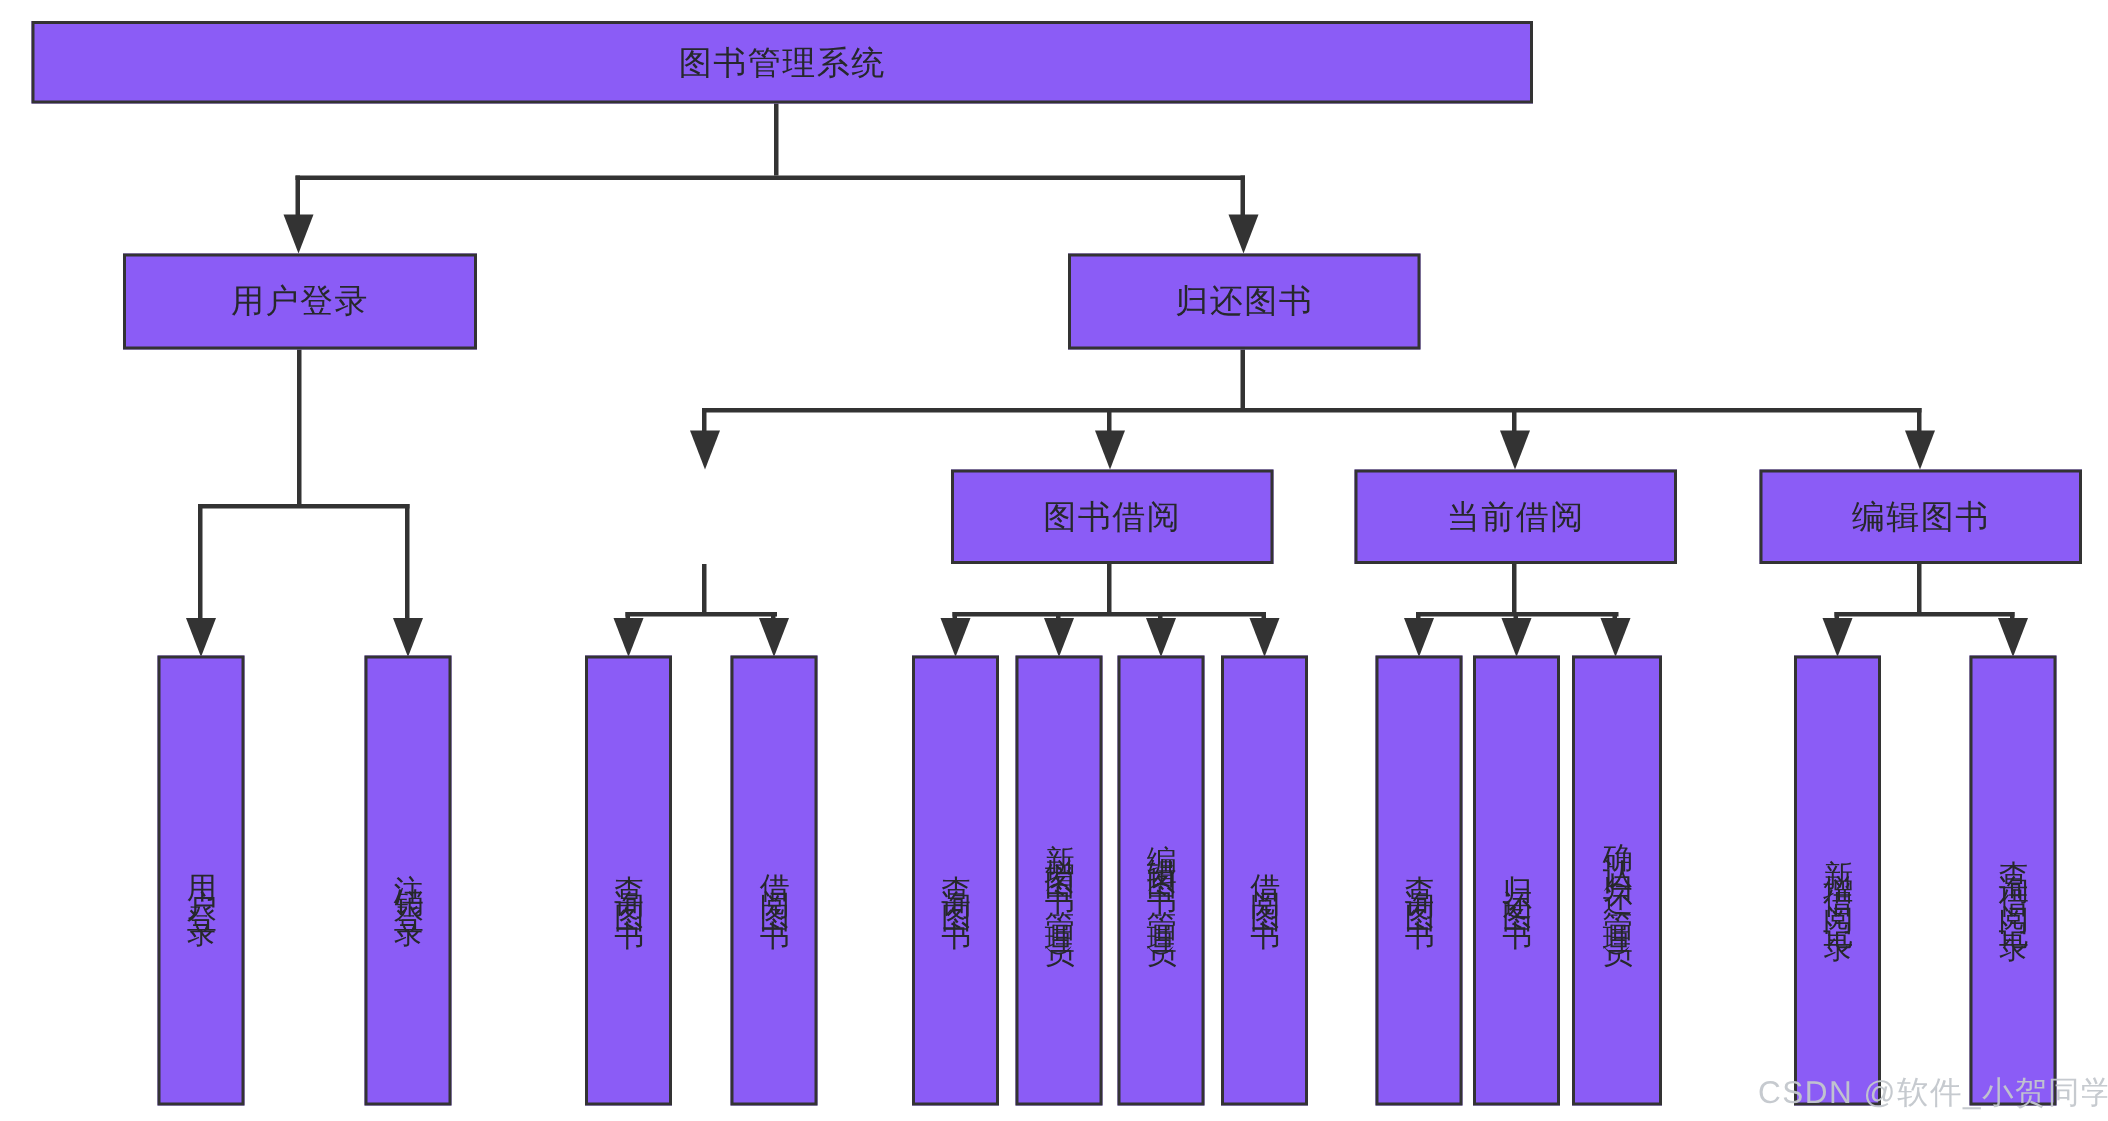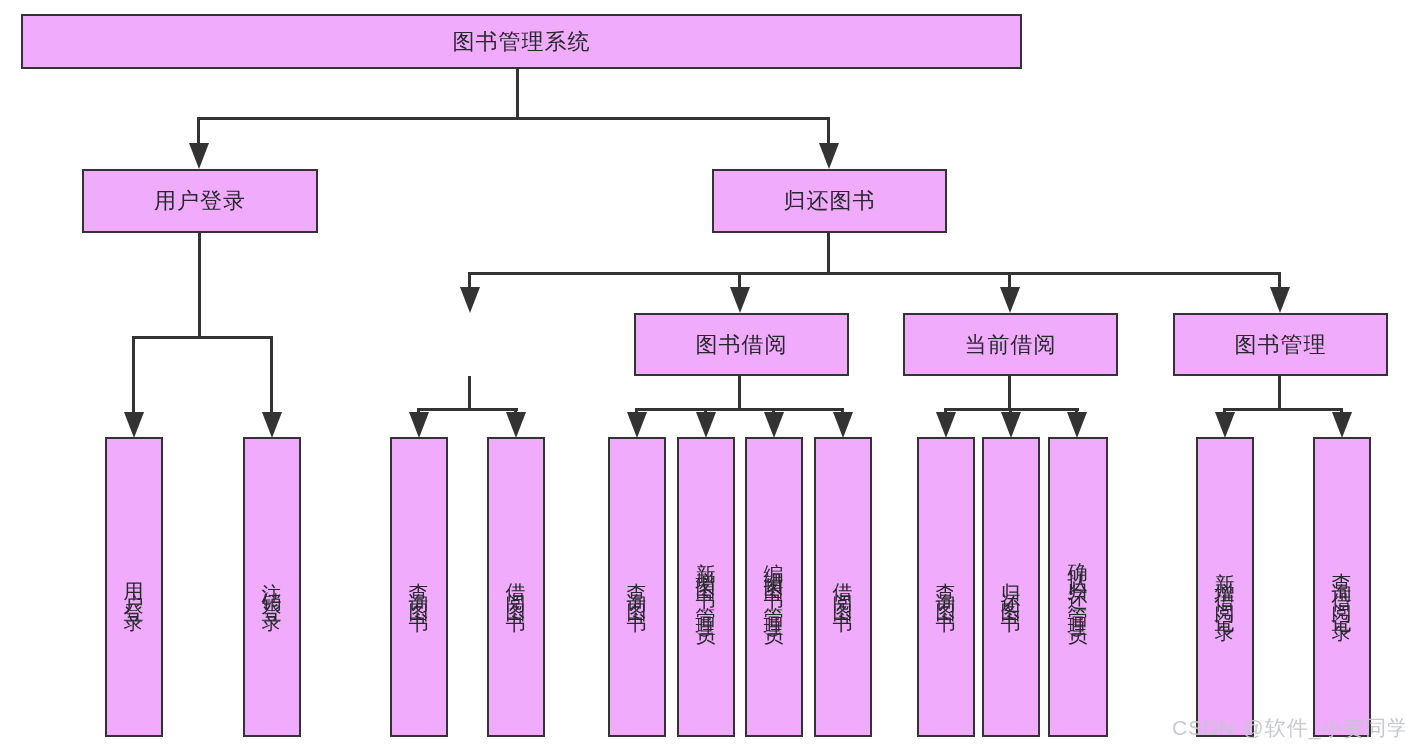--- a/index.html
+++ b/index.html
@@ -7,21 +7,21 @@
     position:relative;
     width:1405px;height:747px;
     background:#ffffff;
     font-family:"Liberation Sans","DejaVu Sans",sans-serif;
     overflow:hidden;
   }
   .box{
     position:absolute;
     box-sizing:border-box;
     border:2px solid #333333;
-    background:#f0abfc;
+    background:#8b5cf6;
     display:flex;
     align-items:center;
     justify-content:center;
     color:#26282b;
   }
   .hbox{ font-size:22px; letter-spacing:1px; }
   .vbox{
     writing-mode:vertical-rl;
     text-orientation:mixed;
     font-size:20px;
@@ -113,21 +113,21 @@
   <div class="vline" style="left:1340px;top:408px;height:10px"></div>
   <div class="ah" style="left:1332px;top:412px"></div>
 
   <div class="box hbox" style="left:21px;top:14px;width:1001px;height:55px">图书管理系统</div>
 
   <div class="box hbox" style="left:82px;top:169px;width:236px;height:64px">用户登录</div>
   <div class="box hbox" style="left:712px;top:169px;width:235px;height:64px">归还图书</div>
 
   <div class="box hbox" style="left:903px;top:313px;width:215px;height:63px">当前借阅</div>
   <div class="box hbox" style="left:634px;top:313px;width:215px;height:63px">图书借阅</div>
-  <div class="box hbox" style="left:1173px;top:313px;width:215px;height:63px">图书管理</div>
+  <div class="box hbox" style="left:1173px;top:313px;width:215px;height:63px">编辑图书</div>
 
   <div class="box vbox" style="left:105px;top:437px;width:58px;height:300px">用户登录</div>
   <div class="box vbox" style="left:243px;top:437px;width:58px;height:300px">注销登录</div>
 
   <div class="box vbox" style="left:390px;top:437px;width:58px;height:300px">查询图书</div>
   <div class="box vbox" style="left:487px;top:437px;width:58px;height:300px">借阅图书</div>
 
   <div class="box vbox" style="left:608px;top:437px;width:58px;height:300px">查询图书</div>
   <div class="box vbox long" style="left:677px;top:437px;width:58px;height:300px">新增图书（管理员）</div>
   <div class="box vbox long" style="left:745px;top:437px;width:58px;height:300px">编辑图书（管理员）</div>

